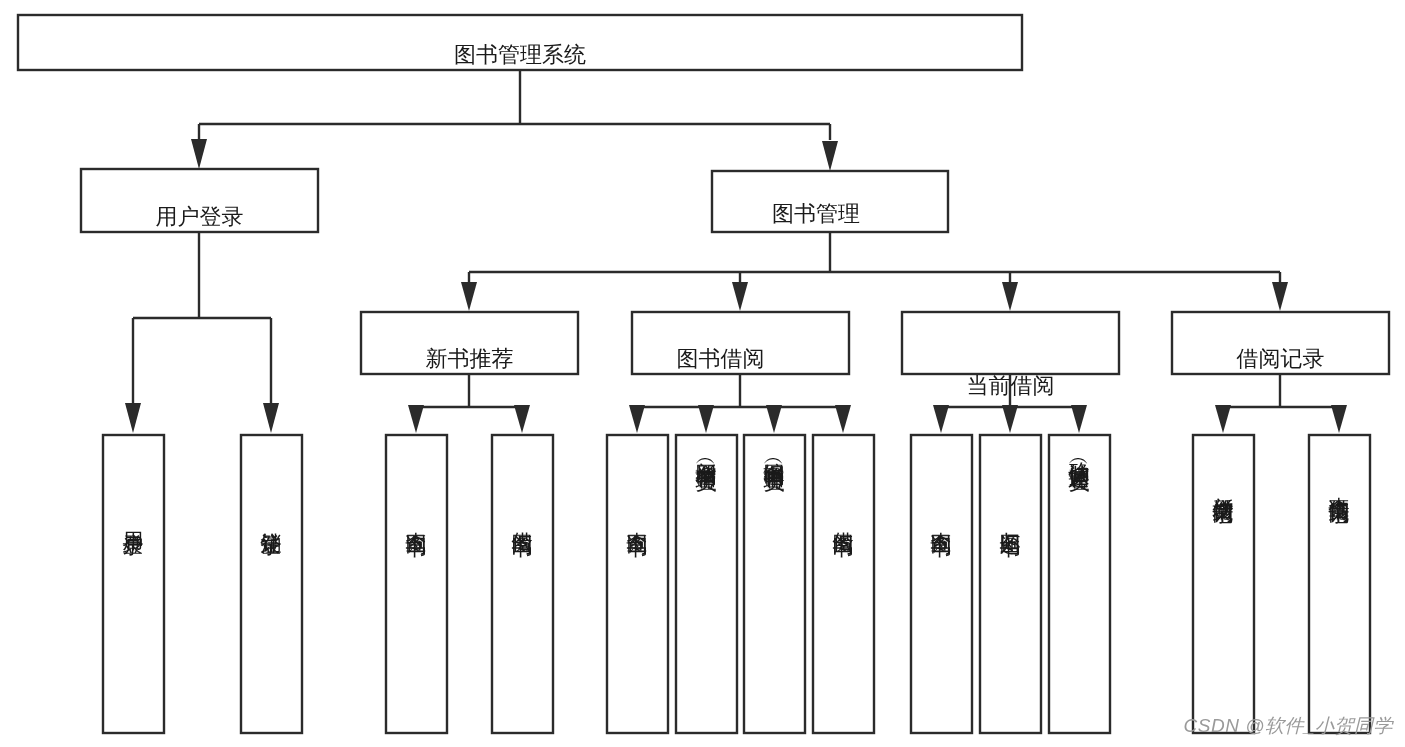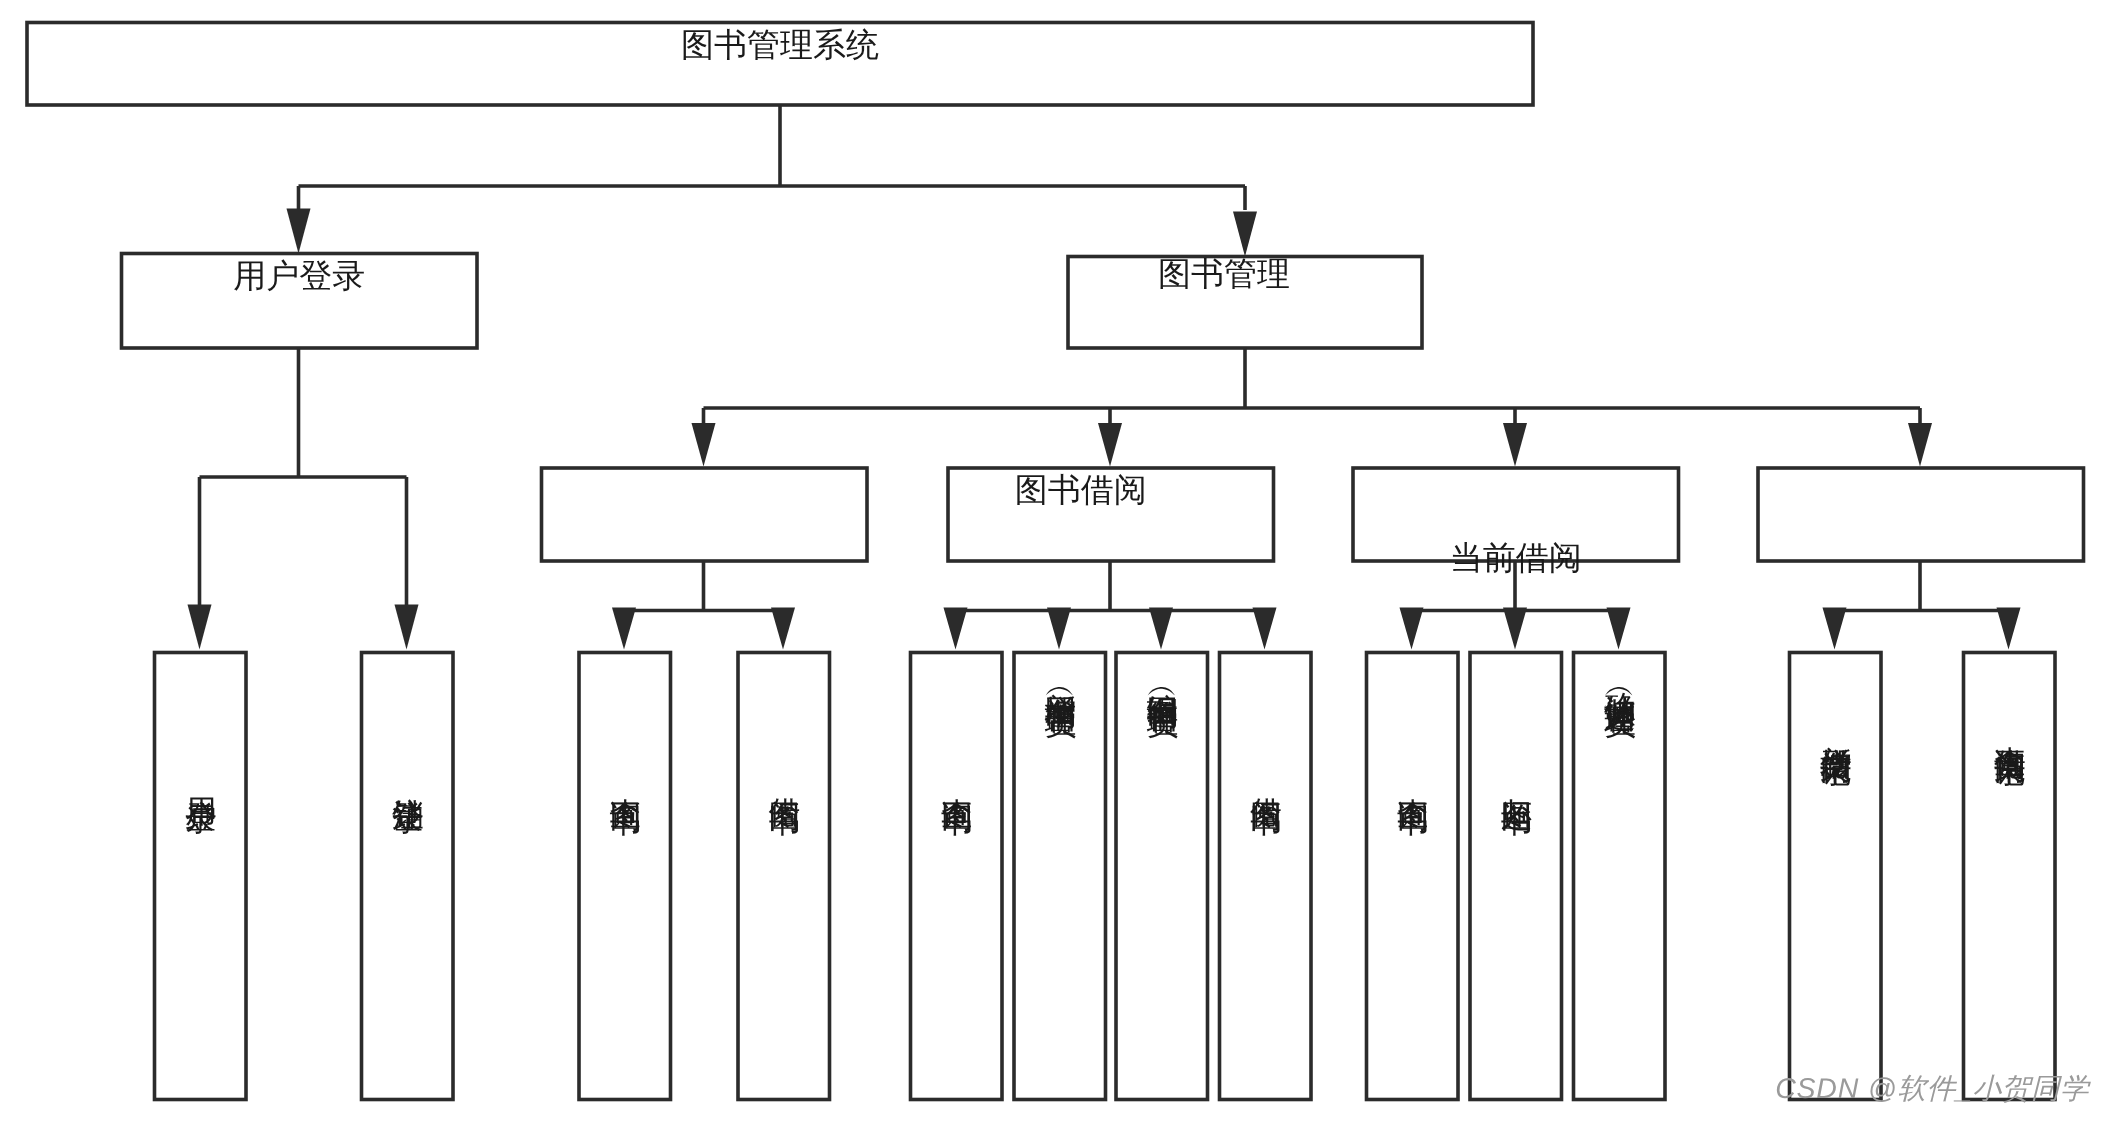--- a/index.html
+++ b/index.html
@@ -54,21 +54,21 @@
     font-family: "Liberation Sans", "DejaVu Sans", sans-serif;
     font-size: 21px;
     line-height: 1;
     letter-spacing: 1.5px;
     color: #1a1a1a;
     white-space: nowrap;
   }
   .hlabel-wrap {
     position: absolute;
     display: flex;
-    align-items: flex-start;
+    align-items: flex-end;
     justify-content: center;
     pointer-events: none;
   }
   .hlabel-text {
     font-family: "Liberation Sans", "DejaVu Sans", sans-serif;
     font-size: 22px;
     color: #1a1a1a;
     white-space: nowrap;
   }
   .watermark {
@@ -193,29 +193,35 @@
   </div>
 
   <div class="hlabel-wrap" style="left:81px; top:169px; width:237px; height:63px;">
     <span class="hlabel-text">用户登录</span>
   </div>
 
   <div class="hlabel-wrap" style="left:712px; top:168px; width:208px; height:61px;">
     <span class="hlabel-text">图书管理</span>
   </div>
 
+  <div class="hlabel-wrap" style="left:361px; top:312px; width:217px; height:62px;">
+    <span class="hlabel-text">新书推荐</span>
+  </div>
 
   <div class="hlabel-wrap" style="left:612px; top:312px; width:217px; height:62px;">
     <span class="hlabel-text">图书借阅</span>
   </div>
 
   <div class="hlabel-wrap" style="left:902px; top:328px; width:217px; height:44px;margin-top:29px;">
     <span class="hlabel-text">当前借阅</span>
   </div>
 
+  <div class="hlabel-wrap" style="left:1172px; top:312px; width:217px; height:62px;">
+    <span class="hlabel-text">借阅记录</span>
+  </div>
 
   <div class="vlabel-wrap" style="left:103px; top:435px; width:61px; height:298px; padding-top:80px;">
     <span class="vlabel-text">用户登录</span>
   </div>
   <div class="vlabel-wrap" style="left:241px; top:435px; width:61px; height:298px; padding-top:80px;">
     <span class="vlabel-text">注销登录</span>
   </div>
 
   <div class="vlabel-wrap" style="left:386px; top:435px; width:61px; height:298px; padding-top:80px;">
     <span class="vlabel-text">查询图书</span>

